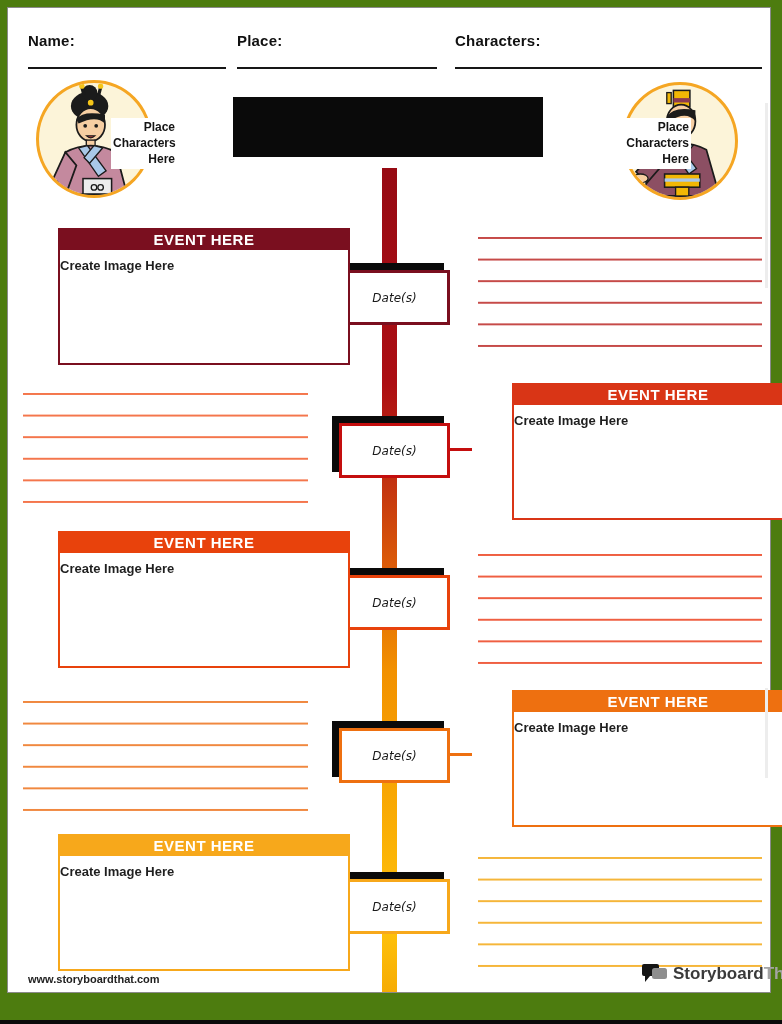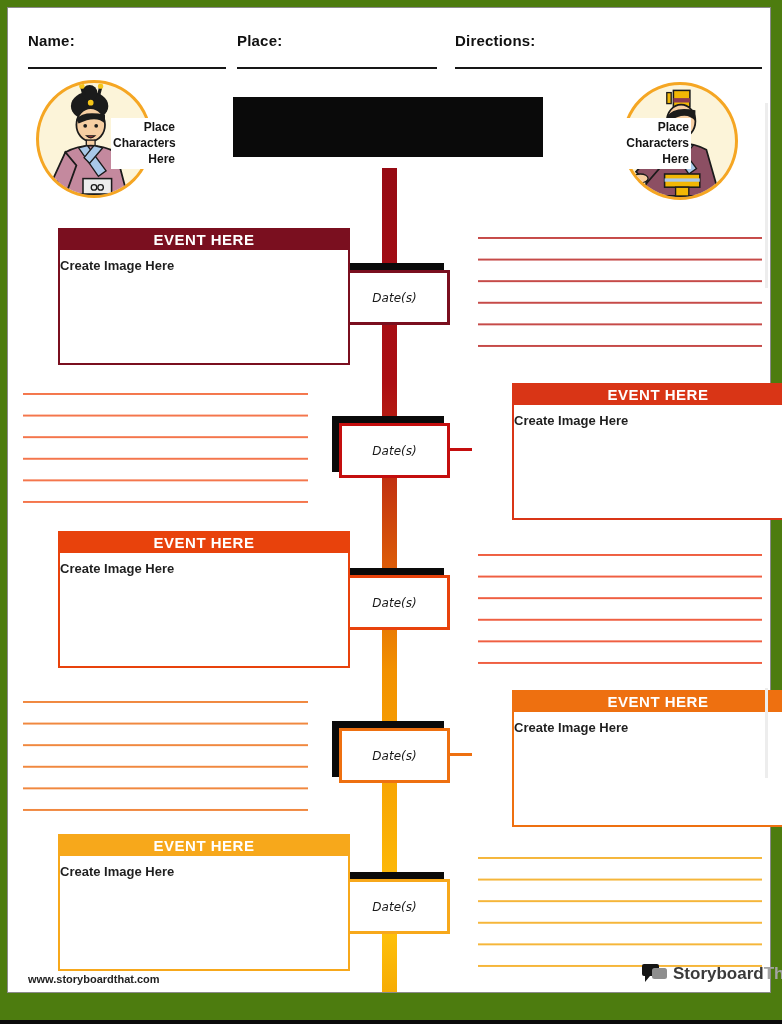--- a/index.html
+++ b/index.html
@@ -80,21 +80,21 @@
   .st1{top:95px;height:185px;} .st2{top:680px;height:90px;}
 </style>
 </head>
 <body>
 
 <div class="frame">
   <div class="page">
 
     <span class="hlabel lab-name">Name:</span>
     <span class="hlabel lab-date">Place:</span>
-    <span class="hlabel lab-dir">Directions:</span>
+    <span class="hlabel lab-dir">Characters:</span>
     <div class="writeline wl-name"></div>
     <div class="writeline wl-date"></div>
     <div class="writeline wl-dir"></div>
 
     <div class="char-circle cc-left">
       <svg width="110" height="112" viewBox="0 0 100 100">
         <ellipse cx="46" cy="20" rx="17" ry="13" fill="#1b1b1b"></ellipse>
         <circle cx="46" cy="8" r="7" fill="#1b1b1b"></circle>
         <rect x="38" y="1" width="3" height="9" fill="#1b1b1b" transform="rotate(-15 39 5)"></rect>
         <rect x="54" y="1" width="3" height="9" fill="#1b1b1b" transform="rotate(15 55 5)"></rect>

